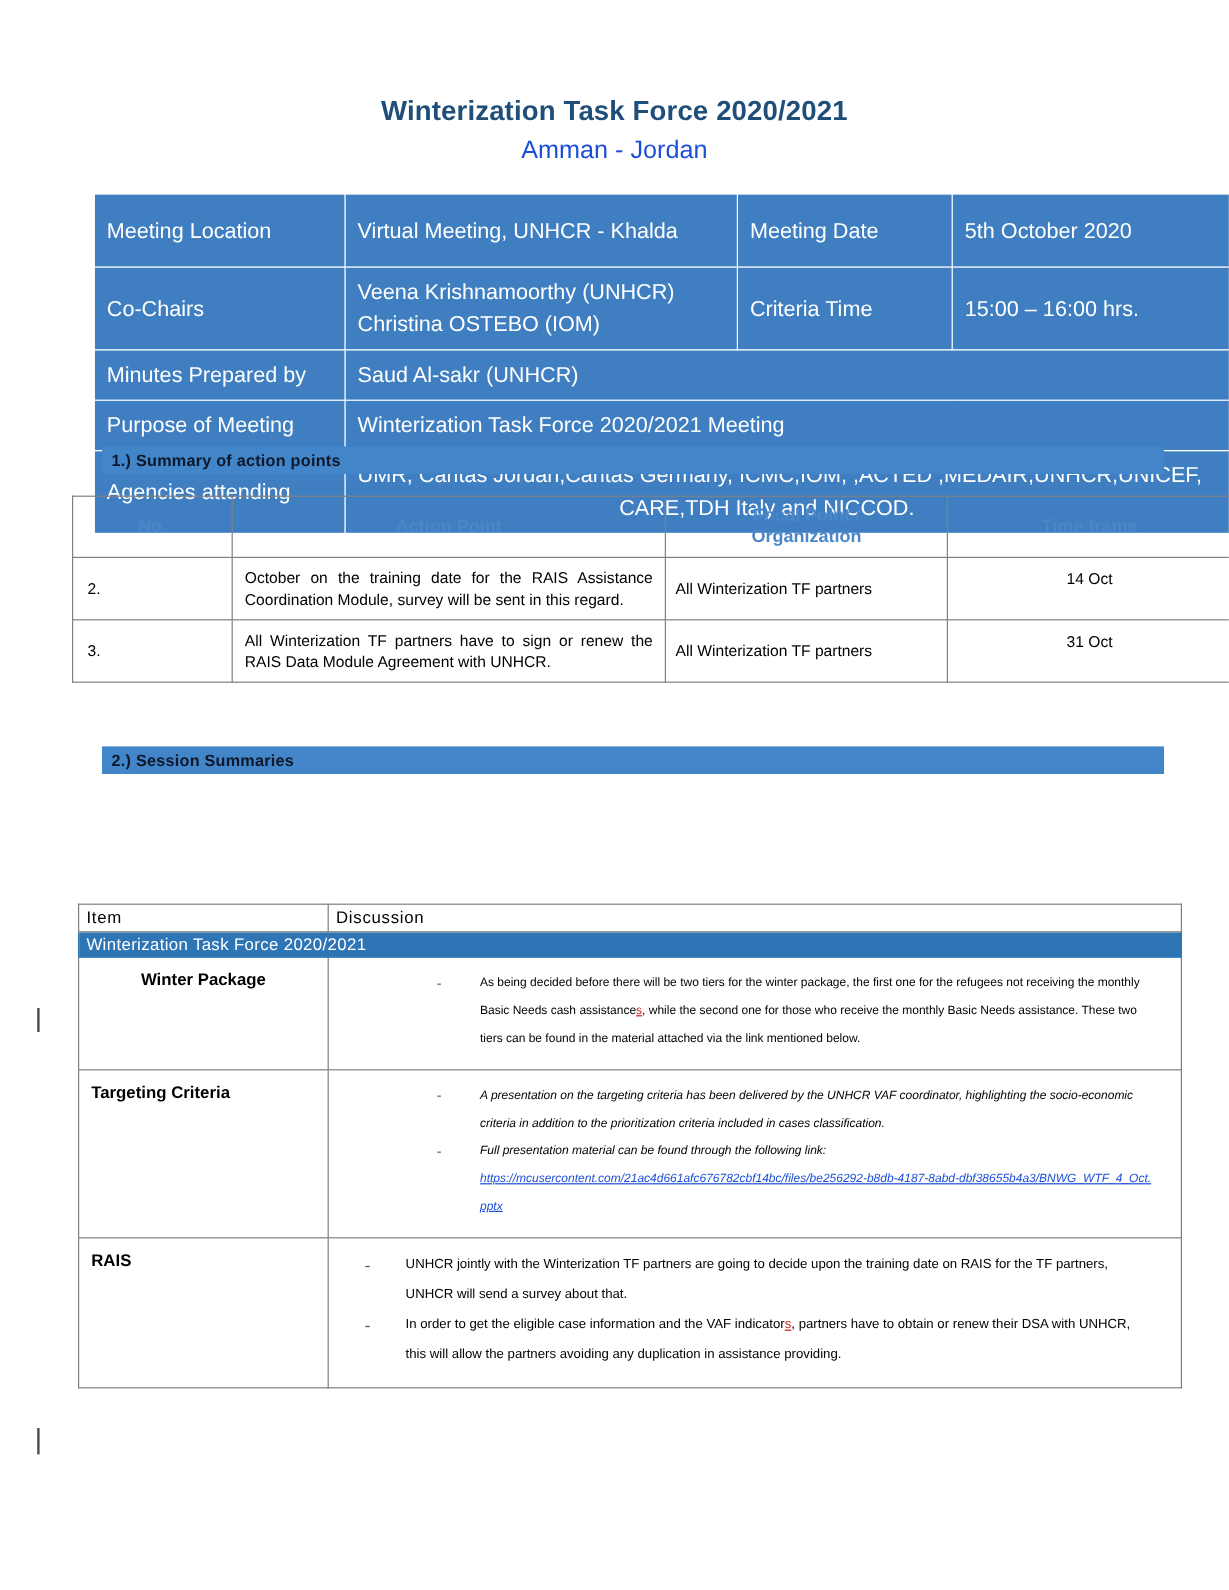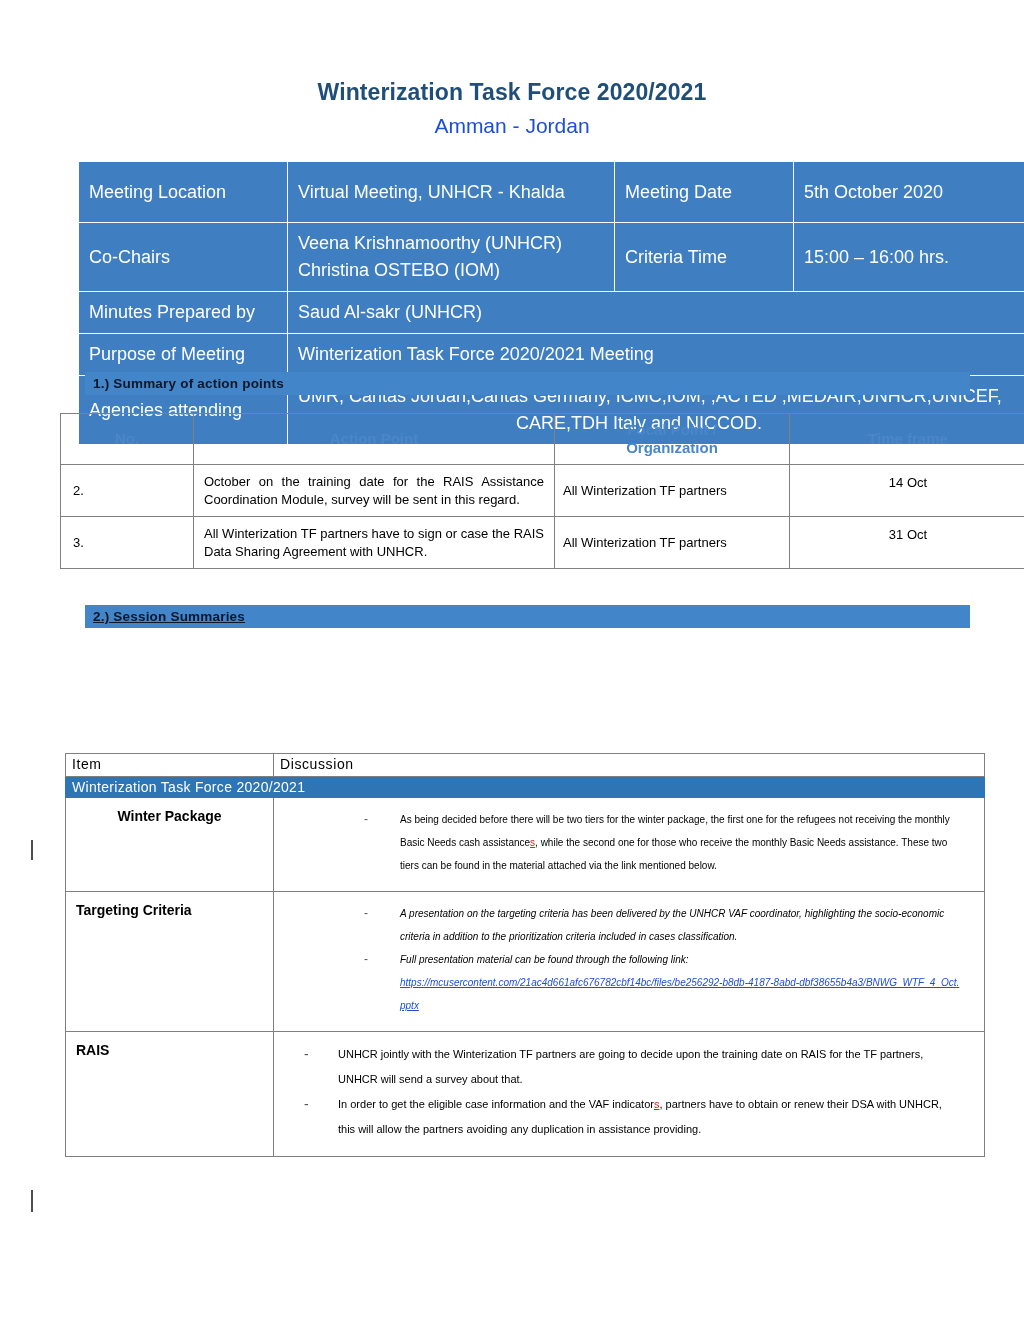--- a/index.html
+++ b/index.html
@@ -81,21 +81,21 @@
     background: #4285c8;
     color: #0f172a;
     font-size: 13.5px;
     font-weight: bold;
     line-height: 23px;
     padding-left: 8px;
     box-sizing: border-box;
     letter-spacing: 0.2px;
   }
   #section-bar-1 { top: 352px; }
-  #section-bar-2 { top: 585px; text-decoration: underline; }
+  #section-bar-2 { top: 602px; }
 
   
   .action-table {
     position: absolute;
     left: 60px;
     top: 393px;
     width: 898px;
     border-collapse: collapse;
     table-layout: fixed;
   }
@@ -294,21 +294,21 @@
     </thead>
     <tbody>
       <tr>
         <td class="cell-no">2.</td>
         <td class="cell-action">October on the training date for the RAIS Assistance Coordination Module, survey will be sent in this regard.</td>
         <td class="cell-focal">All Winterization TF partners</td>
         <td class="cell-time">14 Oct</td>
       </tr>
       <tr>
         <td class="cell-no">3.</td>
-        <td class="cell-action">All Winterization TF partners have to sign or case the RAIS Data Sharing Agreement with UNHCR.</td>
+        <td class="cell-action">All Winterization TF partners have to sign or renew the RAIS Data Module Agreement with UNHCR.</td>
         <td class="cell-focal">All Winterization TF partners</td>
         <td class="cell-time">31 Oct</td>
       </tr>
     </tbody>
   </table>
 
   <div class="section-bar" id="section-bar-2">2.)  Session Summaries</div>
 
   <table class="disc-table">
     <tbody>

